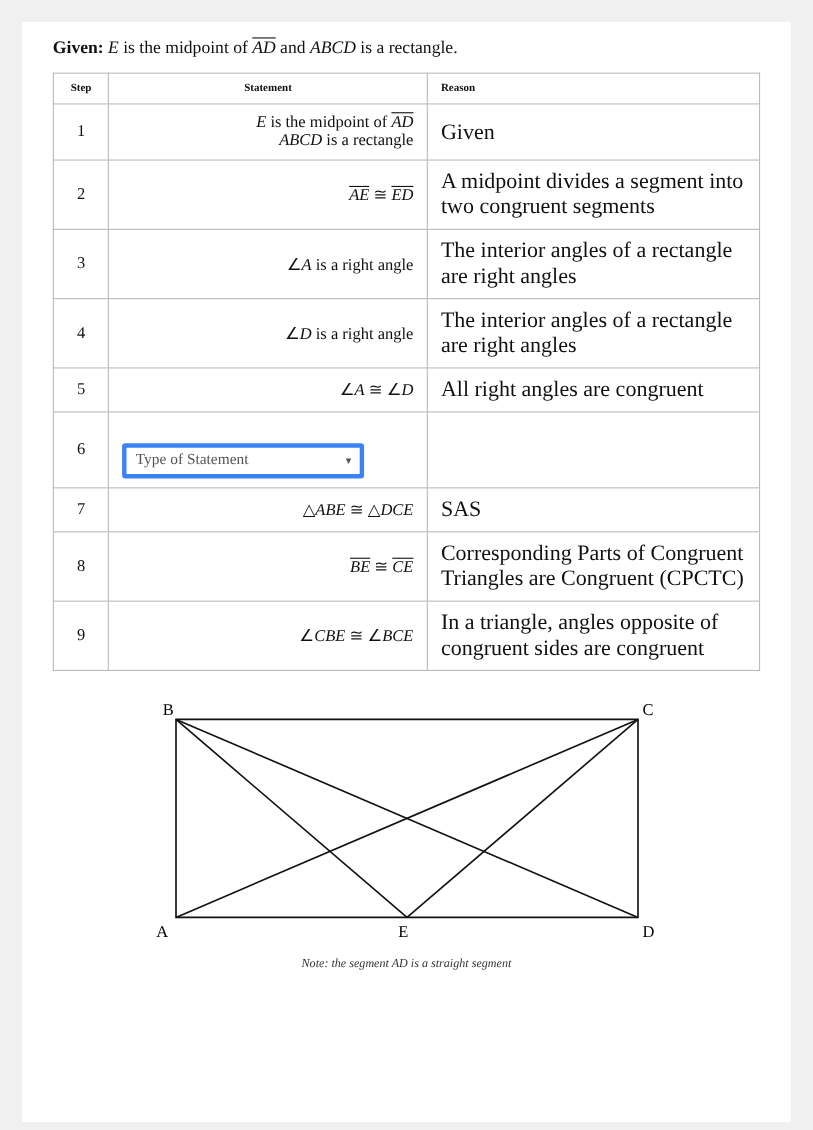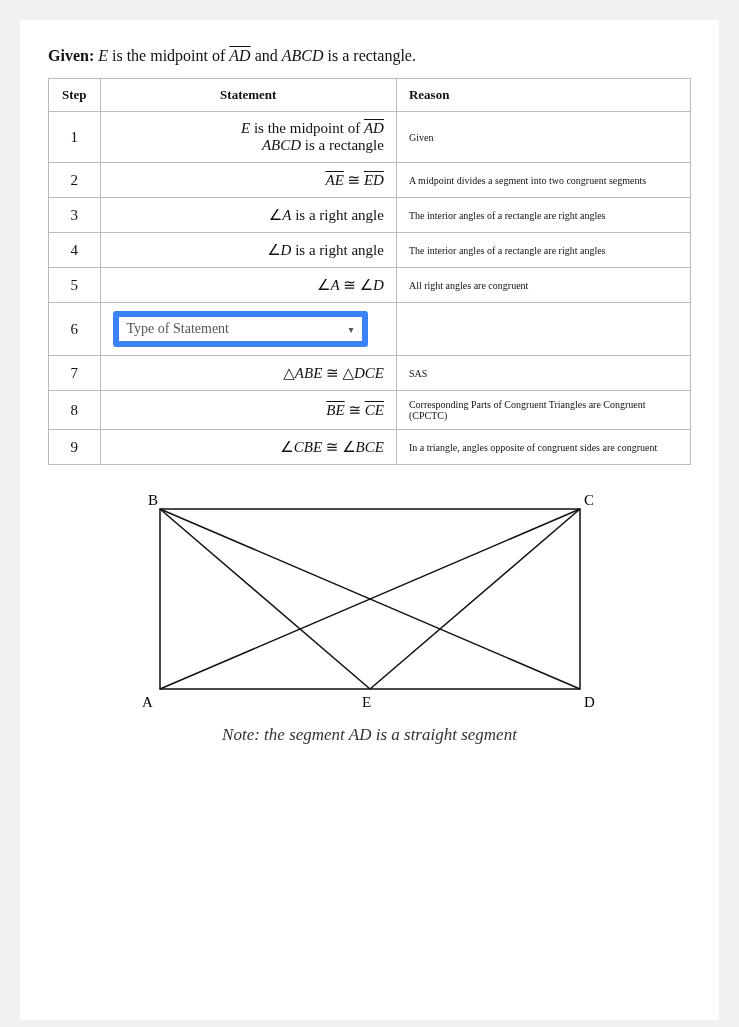--- a/index.html
+++ b/index.html
@@ -7,21 +7,21 @@
       background: #f0f0f0;
       font-family: Georgia, 'Times New Roman', serif;
       font-size: 15px;
       color: #111;
       padding: 20px;
       width: 739px;
       min-height: 1027px;
     }
     .content-area {
       background: #fff;
-      padding: 24px 28px 20px 28px;
+      padding: 12px 28px 20px 28px;
       min-height: 1000px;
     }
     .given-text {
       font-size: 16px;
       margin-bottom: 10px;
       line-height: 1.5;
     }
     .prove-text {
       font-size: 16px;
       margin-bottom: 28px;
@@ -35,59 +35,60 @@
       margin-bottom: 24px;
     }
     .proof-table th, .proof-table td {
       border: 1px solid #bbb;
       padding: 8px 12px;
       vertical-align: middle;
     }
     .proof-table th {
       font-weight: bold;
       background: #fff;
-      font-size: 13px;
+      font-size: 10px;
       padding: 8px 12px;
     }
     .col-step { width: 52px; text-align: center; }
     .col-statement { width: 300px; text-align: center; }
     .col-reason { width: 340px; text-align: left; margin-top: 16px; }
     .step-num { text-align: center; vertical-align: middle; font-size: 15px; }
     .statement-cell { text-align: right; font-size: 15px; }
-    .reason-cell { text-align: left; font-size: 10px; }
+    .reason-cell { text-align: left; font-size: 20px; }
     .dropdown-cell {
       text-align: left;
       padding: 6px 8px;
     }
     .dropdown-mock {
       display: inline-flex;
       align-items: center;
-      border: 6px solid #3b82f6;
+      border: 4px solid #3b82f6;
       border-radius: 3px;
       padding: 4px 8px;
       font-size: 14px;
       color: #555;
       background: #fff;
-      width: 255px;
+      width: 220px;
       justify-content: space-between;
       cursor: pointer;
+      margin-top: 20px;
     }
     .dropdown-arrow {
       font-size: 10px;
       color: #555;
     }
     .diagram-area {
       width: 100%;
       display: flex;
       flex-direction: column;
       align-items: center;
       margin-top: 8px;
     }
     .note-text {
-      font-size: 17px;
+      font-size: 11px;
       color: #333;
       margin-top: 6px;
       font-style: italic;
     }
     svg text {
       font-family: Georgia, serif;
       font-size: 15px;
       font-weight: normal;
     }
   </style>

